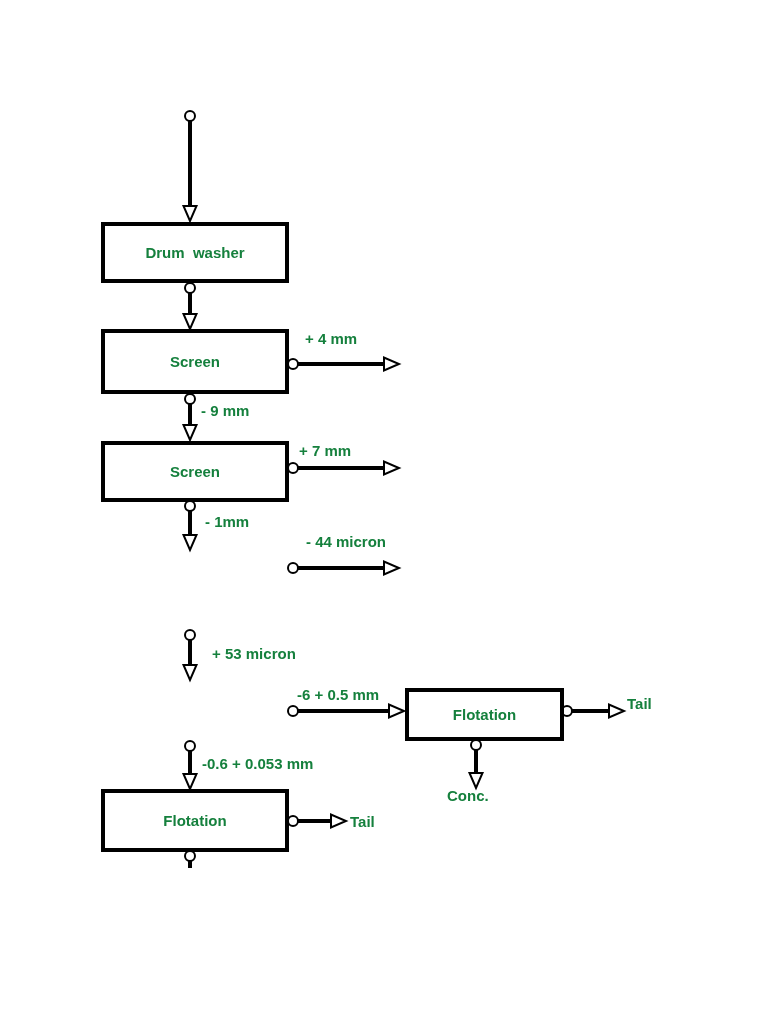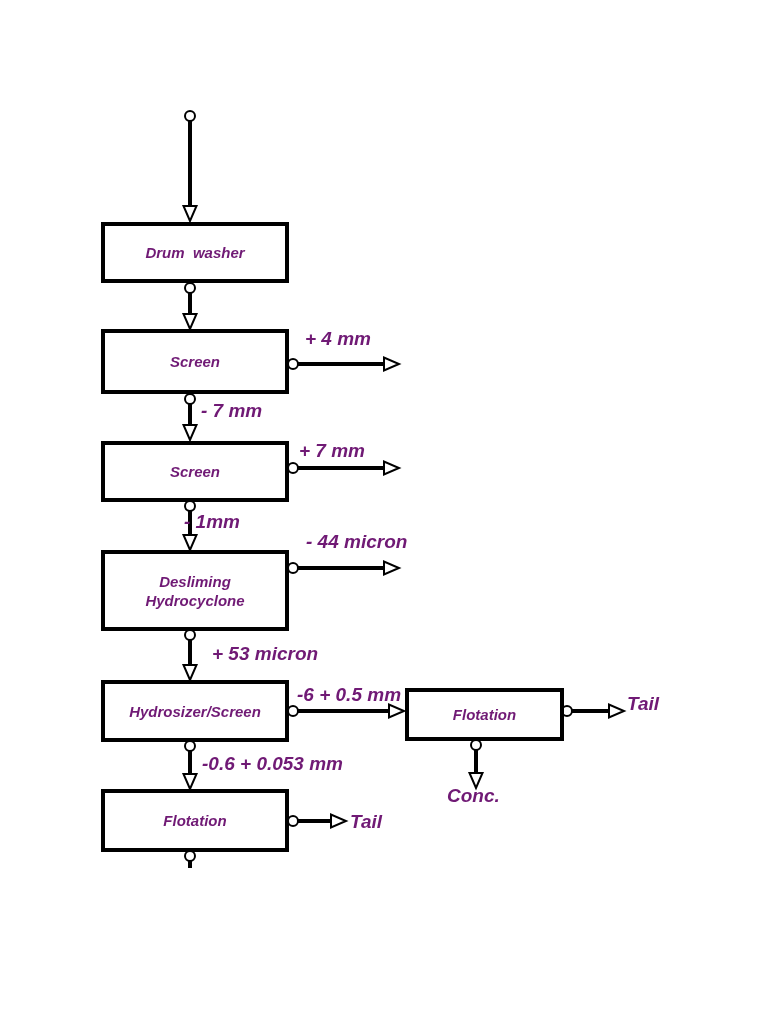--- a/index.html
+++ b/index.html
@@ -6,23 +6,22 @@
     margin: 0;
     padding: 0;
     background: #ffffff;
   }
   .canvas {
     position: relative;
     width: 768px;
     height: 868px;
     background: #ffffff;
     font-family: "Liberation Sans", sans-serif;
-    color: #701a75;
+    color: #15803d;
     overflow: hidden;
-    font-style: italic;
   }
   .connector-layer {
     position: absolute;
     left: 0;
     top: 0;
     width: 768px;
     height: 1024px;
   }
   .flow-line {
     stroke: #000000;
@@ -52,21 +51,21 @@
     text-align: center;
   }
   .node-label {
     font-size: 15px;
     font-weight: bold;
     line-height: 19px;
     white-space: pre;
   }
   .stream-label {
     position: absolute;
-    font-size: 19px;
+    font-size: 15px;
     font-weight: bold;
     line-height: 17px;
     white-space: pre;
   }
 </style>
 </head>
 <body>
 
 <div class="canvas">
 
@@ -162,44 +161,37 @@
   </div>
 
   <div class="node" style="left:101px; top:329px; width:188px; height:65px;">
     <span class="node-label">Screen</span>
   </div>
 
   <div class="node" style="left:101px; top:441px; width:188px; height:61px;">
     <span class="node-label">Screen</span>
   </div>
 
-  <div class="node" style="left:101px; top:550px; width:188px; height:81px;">
-    <span class="node-label">Desliming</span>
-    <span class="node-label">Hydrocyclone</span>
-  </div>
-
-  <div class="node" style="left:101px; top:680px; width:188px; height:62px;">
-    <span class="node-label">Hydrosizer/Screen</span>
-  </div>
+
 
   <div class="node" style="left:101px; top:789px; width:188px; height:63px;">
     <span class="node-label">Flotation</span>
   </div>
 
   <div class="node" style="left:405px; top:688px; width:159px; height:53px;">
     <span class="node-label">Flotation</span>
   </div>
 
   <div class="stream-label" style="left:305px; top:330px;">+ 4 mm</div>
 
-  <div class="stream-label" style="left:201px; top:402px;">- 7 mm</div>
+  <div class="stream-label" style="left:201px; top:402px;">- 9 mm</div>
 
   <div class="stream-label" style="left:299px; top:442px;">+ 7 mm</div>
 
-  <div class="stream-label" style="left:184px; top:513px;">- 1mm</div>
+  <div class="stream-label" style="left:205px; top:513px;">- 1mm</div>
 
   <div class="stream-label" style="left:306px; top:533px;">- 44 micron</div>
 
   <div class="stream-label" style="left:202px; top:645px;margin-left:10px;">+ 53 micron</div>
 
   <div class="stream-label" style="left:297px; top:686px;">-6 + 0.5 mm</div>
 
   <div class="stream-label" style="left:202px; top:755px;">-0.6 + 0.053 mm</div>
 
   <div class="stream-label" style="left:350px; top:813px;">Tail</div>

